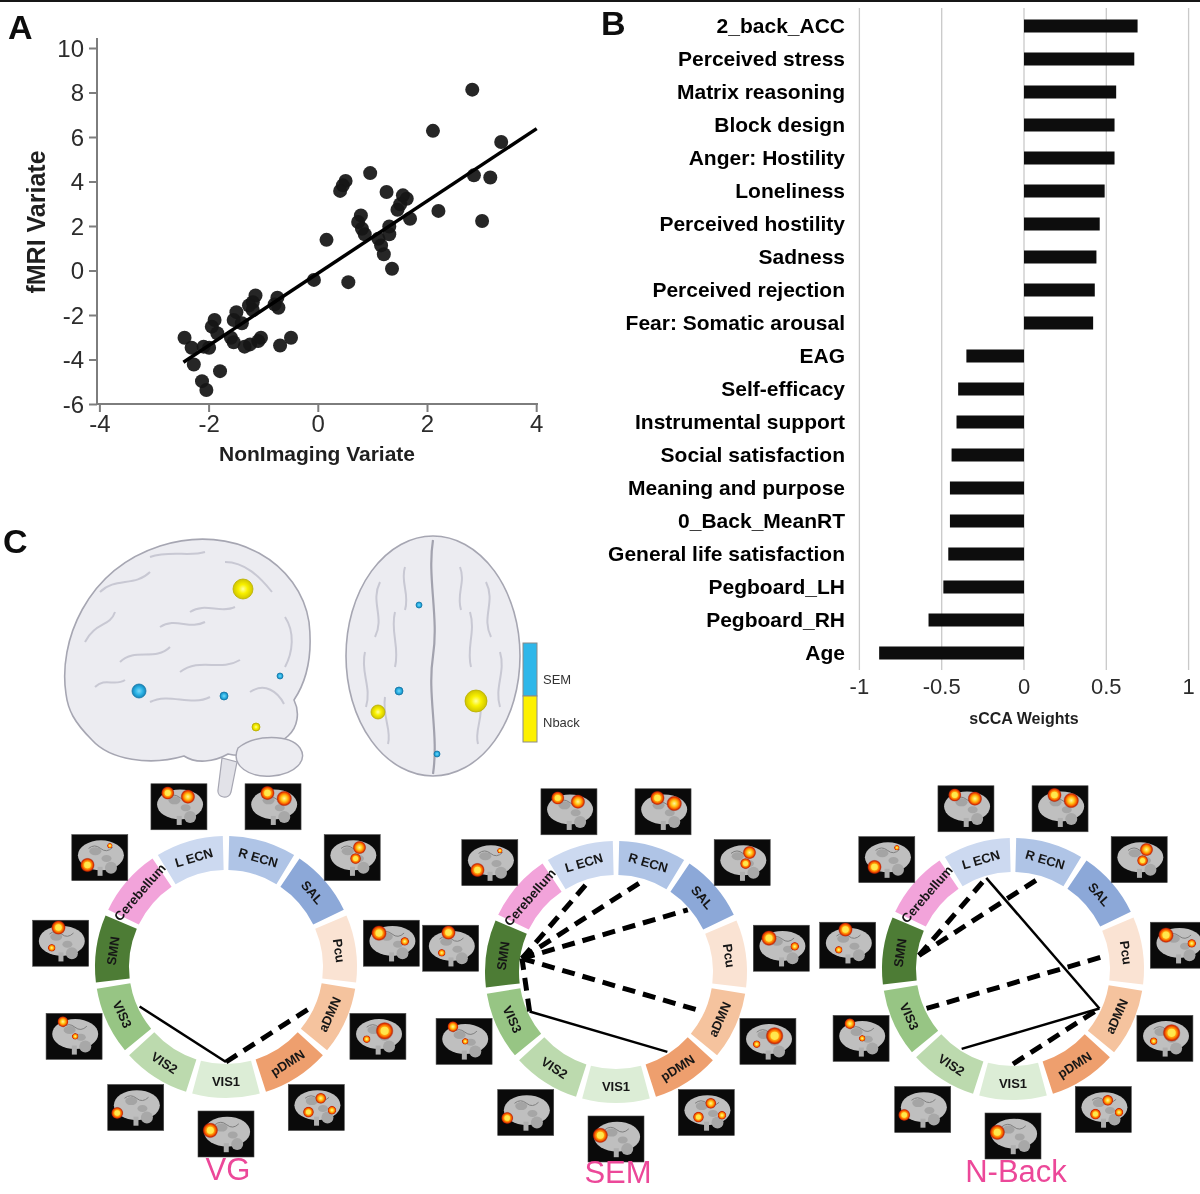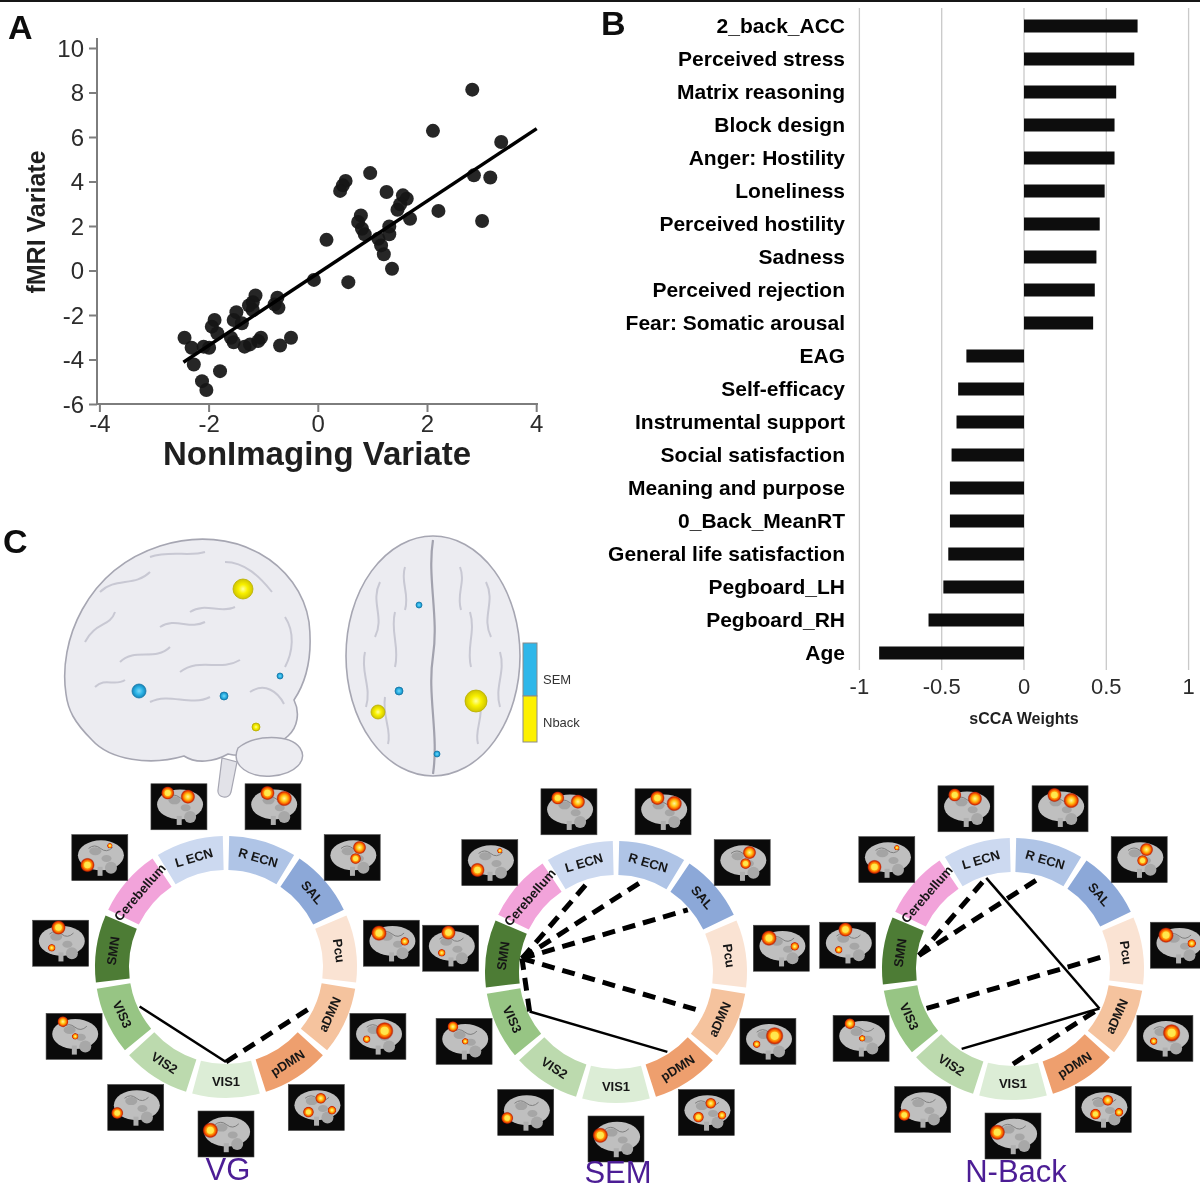--- a/index.html
+++ b/index.html
@@ -1,21 +1,21 @@
 <!DOCTYPE html>
 <html><head>
 <meta charset="utf-8">
 <style>
   html,body{margin:0;padding:0;background:#fff;}
   #fig{position:relative;width:1200px;height:1194px;background:#ffffff;overflow:hidden;
        font-family:"Liberation Sans",sans-serif;border-top:2px solid #161616;}
   .plabel{position:absolute;font-weight:bold;font-size:34px;color:#0d0d0d;line-height:1;}
   .axis-title{position:absolute;transform:translate(-50%,-50%);font-weight:bold;color:#1f1f1f;white-space:nowrap;}
   .axis-title.vert{transform:translate(-50%,-50%) rotate(-90deg);}
-  .net-title{position:absolute;transform:translate(-50%,-50%);font-size:31px;color:#4c1d95;white-space:nowrap;}
+  .net-title{position:absolute;transform:translate(-50%,-50%);font-size:31px;color:#ec4899;white-space:nowrap;}
   svg{position:absolute;overflow:visible;}
   svg text{font-family:"Liberation Sans",sans-serif;}
 </style>
 </head>
 <body>
 
 <div id="fig">
   <div class="plabel" style="left:8px;top:8px">A</div>
   <div class="plabel" style="left:601px;top:4px">B</div>
   <div class="plabel" style="left:3px;top:522px">C</div>
@@ -106,21 +106,21 @@
       <circle cx="260.97" cy="335.75" r="7" fill="#151515" fill-opacity="0.93"></circle>
       <circle cx="280.08000000000004" cy="343.5375" r="7" fill="#151515" fill-opacity="0.93"></circle>
       <circle cx="291" cy="335.75" r="7" fill="#151515" fill-opacity="0.93"></circle>
       <circle cx="193.812" cy="362.45" r="7" fill="#151515" fill-opacity="0.93"></circle>
       <circle cx="220.02" cy="369.125" r="7" fill="#151515" fill-opacity="0.93"></circle>
       <circle cx="202.002" cy="379.1375" r="7" fill="#151515" fill-opacity="0.93"></circle>
       <circle cx="206.37" cy="388.0375" r="7" fill="#151515" fill-opacity="0.93"></circle>
       <line x1="183.438" y1="360.225" x2="536.7" y2="126.6" stroke="#000" stroke-width="3.5"></line>
     </svg>
   <div class="axis-title vert" style="left:36px;top:220px;font-size:25px">fMRI Variate</div>
-  <div class="axis-title" style="left:317px;top:452px;font-size:33px">NonImaging Variate</div>
+  <div class="axis-title" style="left:317px;top:452px;font-size:21px">NonImaging Variate</div>
 
   <svg id="bars-svg" width="610" height="750" style="left:590px;top:0">
       <line x1="269.4" y1="6" x2="269.4" y2="668" stroke="#c9c9c9" stroke-width="1.3"></line>
       <text x="269.4" y="692" text-anchor="middle" font-size="22" fill="#2c2c2c">-1</text>
       <line x1="351.7" y1="6" x2="351.7" y2="668" stroke="#c9c9c9" stroke-width="1.3"></line>
       <text x="351.7" y="692" text-anchor="middle" font-size="22" fill="#2c2c2c">-0.5</text>
       <line x1="434" y1="6" x2="434" y2="668" stroke="#c9c9c9" stroke-width="1.3"></line>
       <text x="434" y="692" text-anchor="middle" font-size="22" fill="#2c2c2c">0</text>
       <line x1="516.3" y1="6" x2="516.3" y2="668" stroke="#c9c9c9" stroke-width="1.3"></line>
       <text x="516.3" y="692" text-anchor="middle" font-size="22" fill="#2c2c2c">0.5</text>

